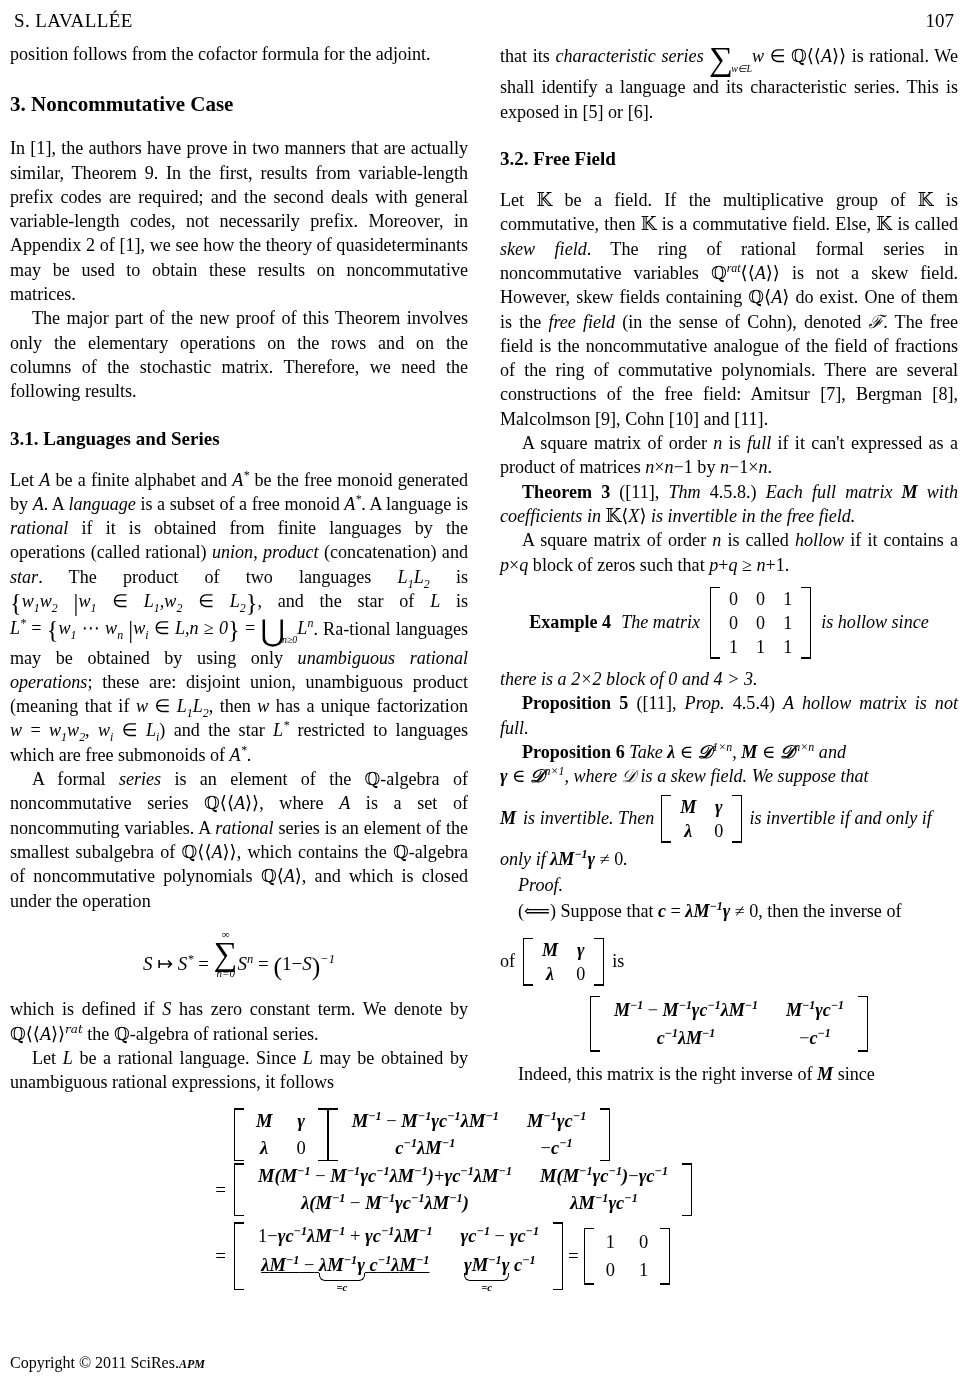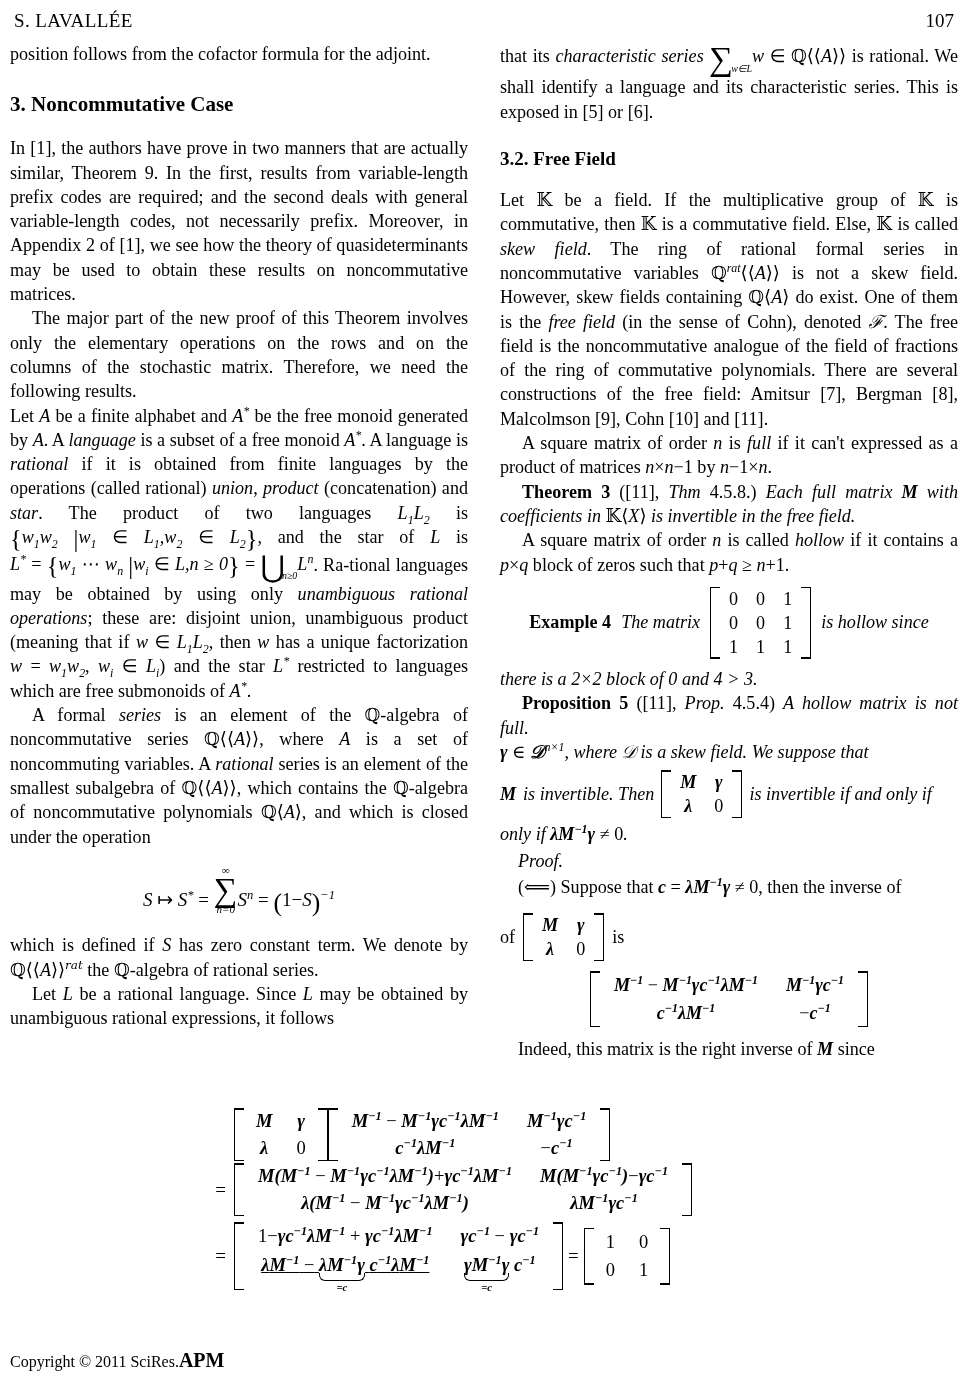--- a/index.html
+++ b/index.html
@@ -218,21 +218,22 @@
     left: 10px;
     right: 10px;
     bottom: 14px;
     font-size: 16px;
     display: flex;
     justify-content: flex-start;
     align-items: baseline;
   }
   .footer .jrn {
     font-weight: bold;
-    font-size: 20px;
+    font-style: italic;
+    font-size: 12px;
   }
 </style>
 </head>
 <body>
 
 <div class="page">
 
   <div class="runhead">
     <div class="rh-title">S. LAVALLÉE</div>
     <div class="rh-page">107</div>
@@ -243,20 +244,21 @@
     <div class="col">
 
       <p>position follows from the cofactor formula for the adjoint.</p>
 
       <h2 class="section">3. Noncommutative Case</h2>
 
       <p>In [1], the authors have prove in two manners that are actually similar, Theorem 9. In the first, results from variable-length prefix codes are required; and the second deals with general variable-length codes, not necessarily prefix. Moreover, in Appendix 2 of [1], we see how the theory of quasideterminants may be used to obtain these results on noncommutative matrices.</p>
 
       <p class="indent">The major part of the new proof of this Theorem involves only the elementary operations on the rows and on the columns of the stochastic matrix. Therefore, we need the following results.</p>
 
+      <h3 class="subsection">3.1. Languages and Series</h3>
 
       <p><span>Let</span>
         <span class="mi sp-wrap"><i>A</i></span>
         <span>be a finite alphabet and</span>
         <span class="mi"><i>A</i><sup class="ex">*</sup></span>
         <span>be the free monoid generated by</span>
         <span class="mi"><i>A</i></span><span>. A</span>
         <em>language</em>
         <span>is a subset of a free monoid</span>
         <span class="mi"><i>A</i><sup class="ex">*</sup></span><span>. A language is</span>
@@ -411,20 +413,26 @@
         <span class="mi nb">4 &gt; 3</span><em>.</em>
       </p>
 
       <p class="indent"><b>Proposition 5</b>
         <span>([11],</span>
         <em>Prop.</em>
         <span>4.5.4)</span>
         <em>A hollow matrix is not full.</em>
       </p>
 
+      <p class="indent"><b>Proposition 6</b>
+        <em>Take</em>
+        <span class="mb nb">λ <span class="mr" style="font-weight:normal">∈</span> <i class="scr">𝒟</i><sup class="ex" style="font-weight:normal">1×<i>n</i></sup></span><span>,</span>
+        <span class="mb nb">M <span class="mr" style="font-weight:normal">∈</span> <i class="scr">𝒟</i><sup class="ex" style="font-weight:normal"><i>n</i>×<i>n</i></sup></span>
+        <em>and</em>
+      </p>
 
       <p><span class="mb nb">γ <span class="mr" style="font-weight:normal">∈</span> <i class="scr">𝒟</i><sup class="ex" style="font-weight:normal"><i>n</i>×1</sup></span><em>, where</em>
         <span class="scr"><i>𝒟</i></span>
         <em>is a skew field. We suppose that</em>
       </p>
 
       <div style="display:flex; align-items:center; gap:7px; margin-top:6px; font-size:18.1px; flex-wrap:wrap;">
         <span class="mb">M</span>
         <em>is invertible. Then</em>
         <span class="matrix">

